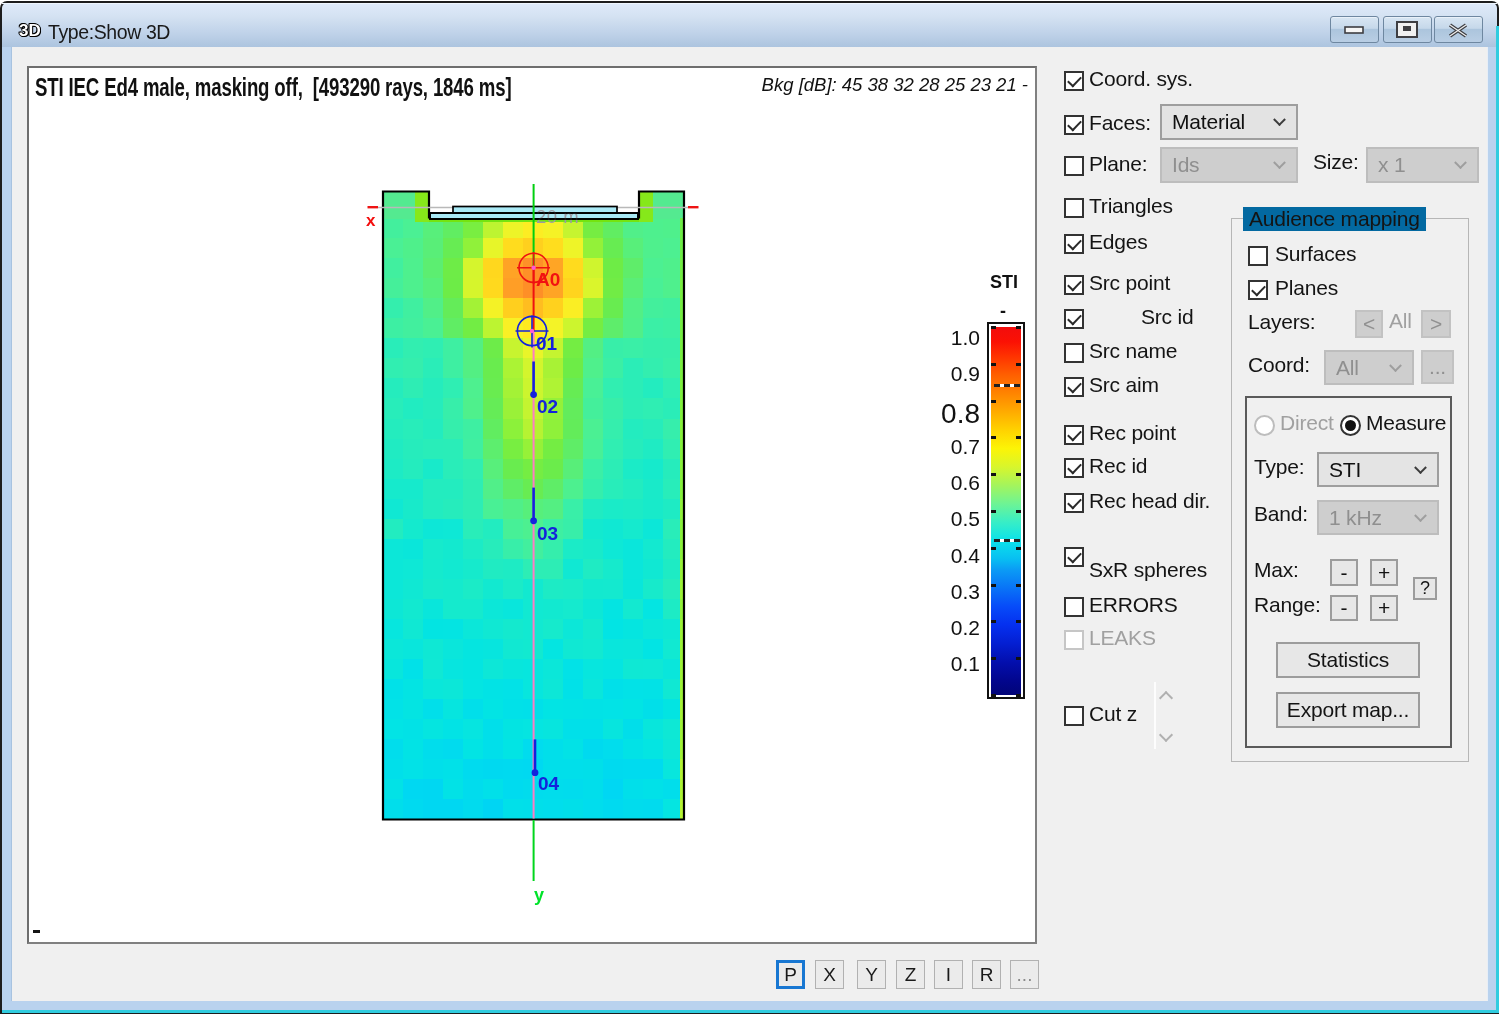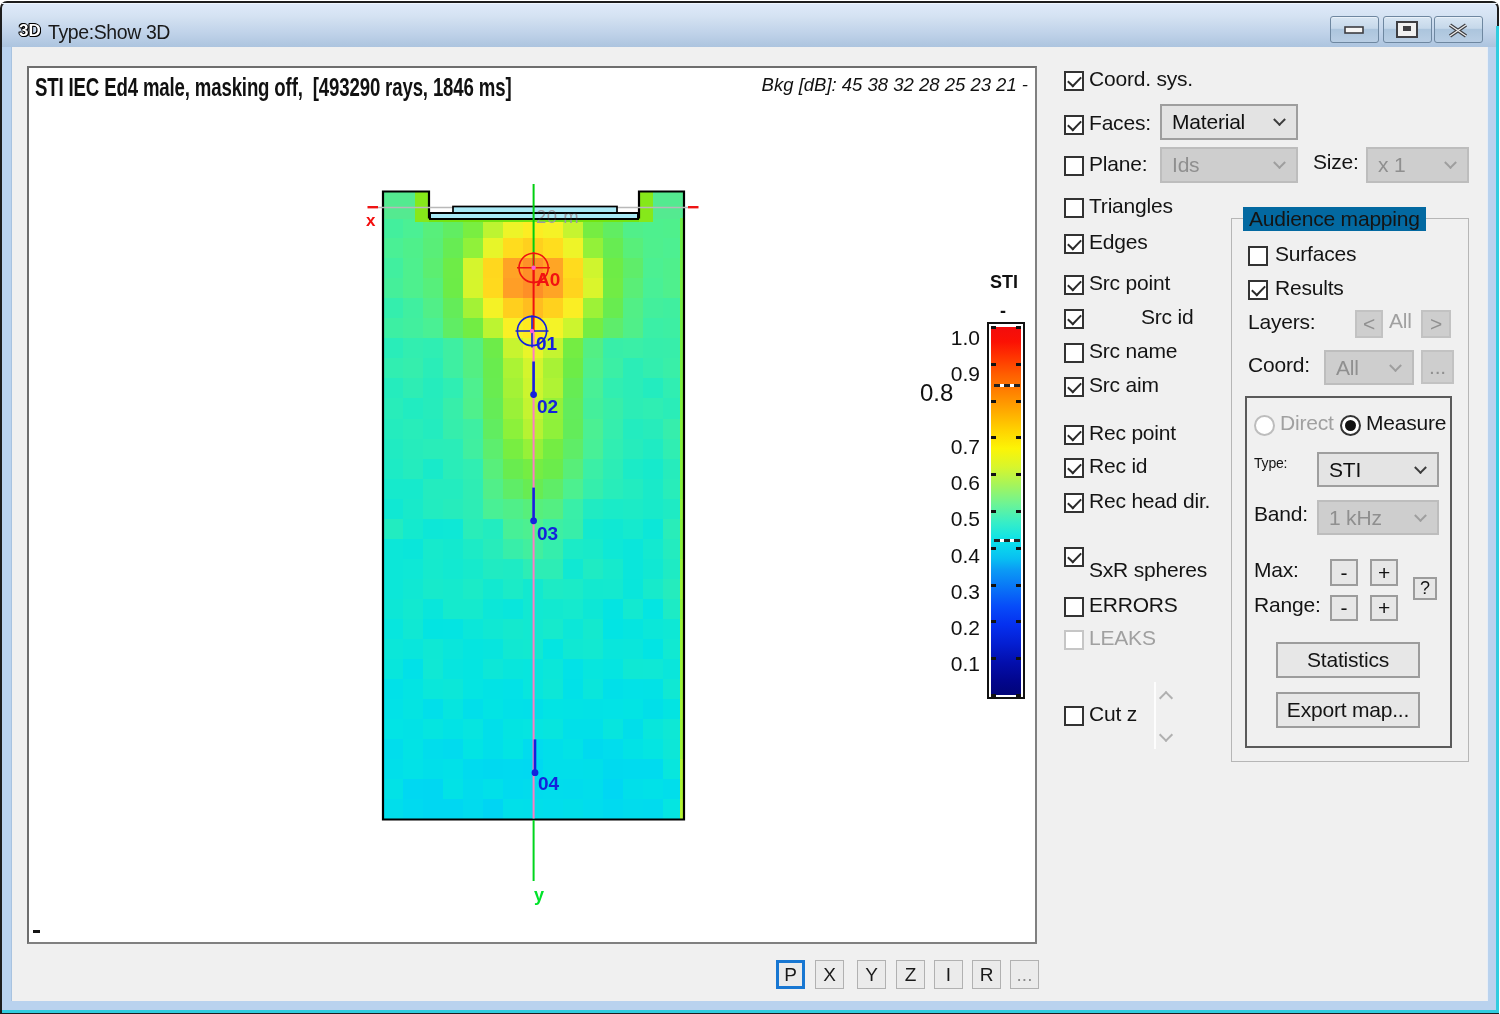--- a/index.html
+++ b/index.html
@@ -640,21 +640,21 @@
 <div class="abs" style="left:991px;top:584px;width:5px;height:2.5px;background:#111"></div>
 <div class="abs" style="left:1016px;top:584px;width:5px;height:2.5px;background:#111"></div>
 <div class="abs" style="left:991px;top:620px;width:5px;height:2.5px;background:#111"></div>
 <div class="abs" style="left:1016px;top:620px;width:5px;height:2.5px;background:#111"></div>
 <div class="abs" style="left:991px;top:657px;width:5px;height:2.5px;background:#111"></div>
 <div class="abs" style="left:1016px;top:657px;width:5px;height:2.5px;background:#111"></div>
 <div class="abs" style="left:991px;top:694px;width:5px;height:2.5px;background:#111"></div>
 <div class="abs" style="left:1016px;top:694px;width:5px;height:2.5px;background:#111"></div>
 <div class="abs" style="left:920px;top:326px;width:60px;text-align:right;font-size:21px;color:#111">1.0</div>
 <div class="abs" style="left:920px;top:362px;width:60px;text-align:right;font-size:21px;color:#111">0.9</div>
-<div class="abs" style="left:920px;top:379px;width:60px;text-align:left;font-size:24px;color:#111">0.8</div>
+<div class="abs" style="left:920px;top:398px;width:60px;text-align:right;font-size:28px;color:#111">0.8</div>
 <div class="abs" style="left:920px;top:435px;width:60px;text-align:right;font-size:21px;color:#111">0.7</div>
 <div class="abs" style="left:920px;top:471px;width:60px;text-align:right;font-size:21px;color:#111">0.6</div>
 <div class="abs" style="left:920px;top:507px;width:60px;text-align:right;font-size:21px;color:#111">0.5</div>
 <div class="abs" style="left:920px;top:544px;width:60px;text-align:right;font-size:21px;color:#111">0.4</div>
 <div class="abs" style="left:920px;top:580px;width:60px;text-align:right;font-size:21px;color:#111">0.3</div>
 <div class="abs" style="left:920px;top:616px;width:60px;text-align:right;font-size:21px;color:#111">0.2</div>
 <div class="abs" style="left:920px;top:652px;width:60px;text-align:right;font-size:21px;color:#111">0.1</div>
 <div class="abs" style="left:994px;top:384px;width:26px;height:3px;background:#fff;border-top:3px dashed #222"></div>
 <div class="abs" style="left:994px;top:539px;width:26px;height:3px;background:#fff;border-top:3px dashed #222"></div>
 
@@ -692,46 +692,46 @@
 <div class="lbl" style="left:1089px;top:702px;font-size:21px">Cut z</div>
 <div class="combo" style="left:1160px;top:104px;width:138px;height:36px">
     <span>Material</span>
     <i></i>
   </div>
 <div class="combo dis" style="left:1160px;top:147px;width:138px;height:36px">
     <span>Ids</span>
     <i></i>
   </div>
 <div class="lbl" style="left:1313px;top:150px;font-size:21px">Size:</div>
-<div class="combo dis" style="left:1366px;top:147px;width:103px;height:36px">
+<div class="combo dis" style="left:1366px;top:147px;width:113px;height:36px">
     <span>x 1</span>
     <i></i>
   </div>
 <div class="gbox" style="left:1231px;top:218px;width:238px;height:544px"></div>
 <div class="glabel" style="left:1243px;top:207px">Audience mapping</div>
 <div class="cb" style="left:1248px;top:246px"></div>
 <div class="lbl" style="left:1275px;top:242px;font-size:21px">Surfaces</div>
 <div class="cb chk" style="left:1248px;top:280px"></div>
-<div class="lbl" style="left:1275px;top:276px;font-size:21px">Results</div>
+<div class="lbl" style="left:1275px;top:276px;font-size:21px">Planes</div>
 <div class="lbl" style="left:1248px;top:310px;font-size:21px">Layers:</div>
 <div class="btn dis" style="left:1355px;top:310px;width:28px;height:28px">&lt;</div>
 <div class="lbl dis" style="left:1389px;top:309px;font-size:21px">All</div>
 <div class="btn dis" style="left:1421px;top:310px;width:30px;height:28px">&gt;</div>
 <div class="lbl" style="left:1248px;top:353px;font-size:21px">Coord:</div>
 <div class="combo dis" style="left:1324px;top:350px;width:90px;height:35px">
     <span>All</span>
     <i></i>
   </div>
 <div class="btn dis" style="left:1421px;top:350px;width:33px;height:34px">...</div>
 <div class="abs" style="left:1245px;top:396px;width:207px;height:352px;border:2px solid #5a5a5a"></div>
 <div class="radio dis" style="left:1254px;top:415px"></div>
 <div class="lbl dis" style="left:1280px;top:411px;font-size:21px">Direct</div>
 <div class="radio sel" style="left:1340px;top:415px"></div>
 <div class="lbl" style="left:1366px;top:411px;font-size:21px">Measure</div>
-<div class="lbl" style="left:1254px;top:455px;font-size:14px">Type:</div>
+<div class="lbl" style="left:1254px;top:455px;font-size:21px">Type:</div>
 <div class="combo" style="left:1317px;top:452px;width:122px;height:35px;background:#e4e4e4">
     <span>STI</span>
     <i></i>
   </div>
 <div class="lbl" style="left:1254px;top:502px;font-size:21px">Band:</div>
 <div class="combo dis" style="left:1317px;top:500px;width:122px;height:35px">
     <span>1 kHz</span>
     <i></i>
   </div>
 <div class="lbl" style="left:1254px;top:558px;font-size:21px">Max:</div>

